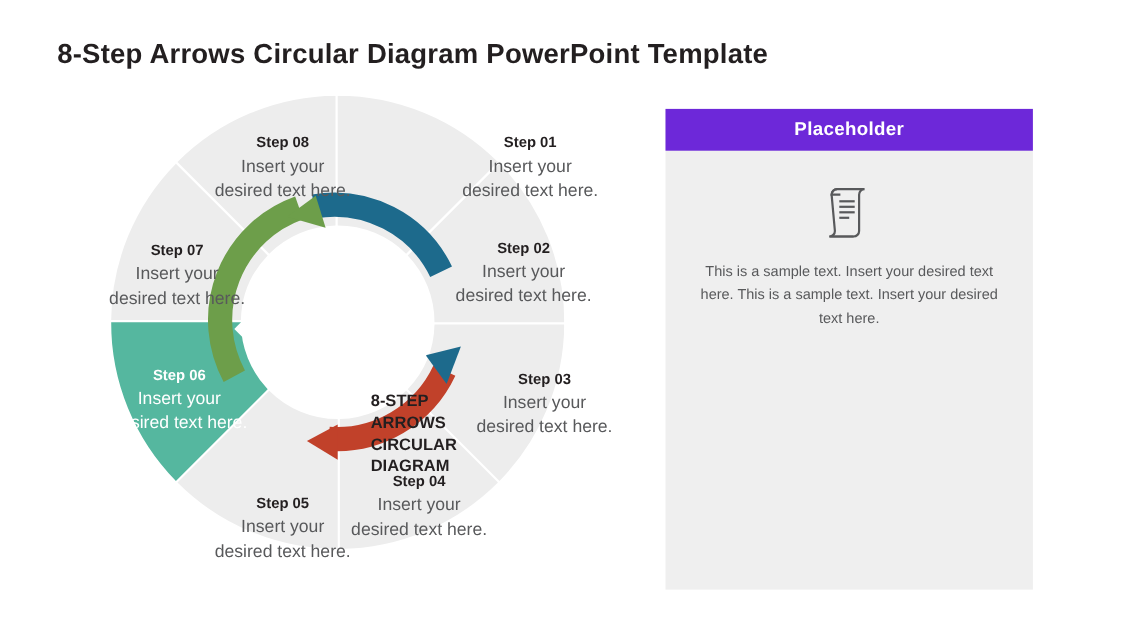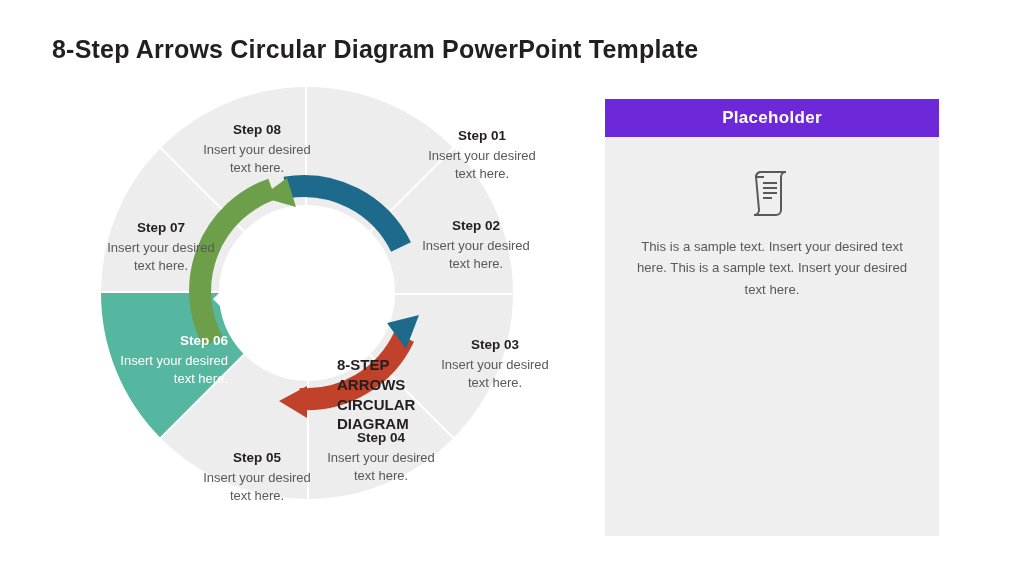--- a/index.html
+++ b/index.html
@@ -50,21 +50,21 @@
     pointer-events: none;
   }
   .wedge-label .step-name {
     font-size: 13.5px;
     font-weight: bold;
     color: #231f20;
     margin-bottom: 3px;
     line-height: 1.2;
   }
   .wedge-label .step-desc {
-    font-size: 13px;
+    font-size: 16px;
     color: #58595b;
     line-height: 1.35;
   }
   .wedge-label.highlight .step-name,
   .wedge-label.highlight .step-desc {
     color: #ffffff;
   }
 
   
   .lbl-1 { left: 316px; top: 122px; }
@@ -183,41 +183,41 @@
     </svg>
 
     <div class="center-text">
       <div>8-STEP</div>
       <div>ARROWS</div>
       <div>CIRCULAR</div>
       <div>DIAGRAM</div>
     </div>
   </div>
 
-  <div class="wedge-label lbl-1" style="left:417px; top:128px;">
+  <div class="wedge-label lbl-1" style="left:417px; top:122px;">
     <div class="step-name">Step 01</div>
     <div class="step-desc">Insert your desired text here.</div>
   </div>
   <div class="wedge-label lbl-2" style="left:411px; top:218px;">
     <div class="step-name">Step 02</div>
     <div class="step-desc">Insert your desired text here.</div>
   </div>
   <div class="wedge-label lbl-3" style="left:411px; top:337px;margin-left:19px;">
     <div class="step-name">Step 03</div>
     <div class="step-desc">Insert your desired text here.</div>
   </div>
   <div class="wedge-label lbl-4" style="left:316px; top:430px;">
     <div class="step-name">Step 04</div>
     <div class="step-desc">Insert your desired text here.</div>
   </div>
   <div class="wedge-label lbl-5" style="left:192px; top:430px;margin-top:20px;">
     <div class="step-name">Step 05</div>
     <div class="step-desc">Insert your desired text here.</div>
   </div>
-  <div class="wedge-label lbl-6 highlight" style="left:98px; top:333px;text-align:right;">
+  <div class="wedge-label lbl-6 highlight" style="left:98px; top:333px;">
     <div class="step-name">Step 06</div>
     <div class="step-desc">Insert your desired text here.</div>
   </div>
   <div class="wedge-label lbl-7" style="left:96px; top:220px;">
     <div class="step-name">Step 07</div>
     <div class="step-desc">Insert your desired text here.</div>
   </div>
   <div class="wedge-label lbl-8" style="left:192px; top:122px;">
     <div class="step-name">Step 08</div>
     <div class="step-desc">Insert your desired text here.</div>

